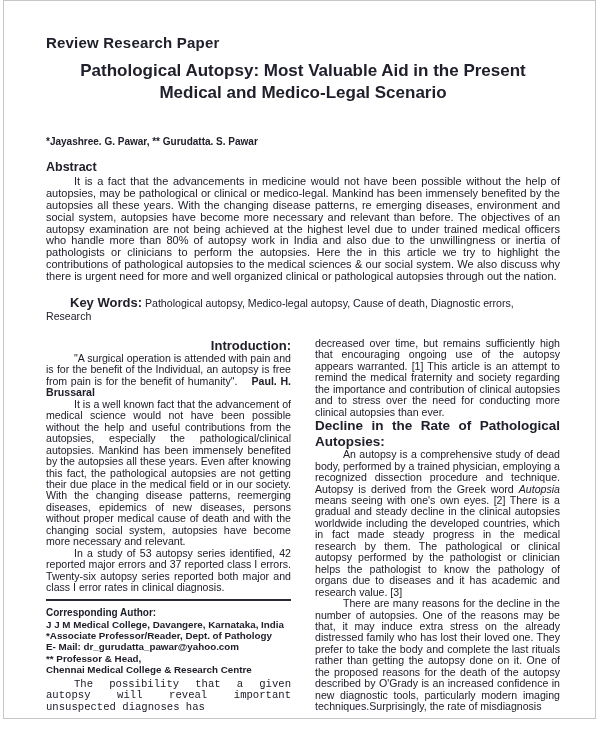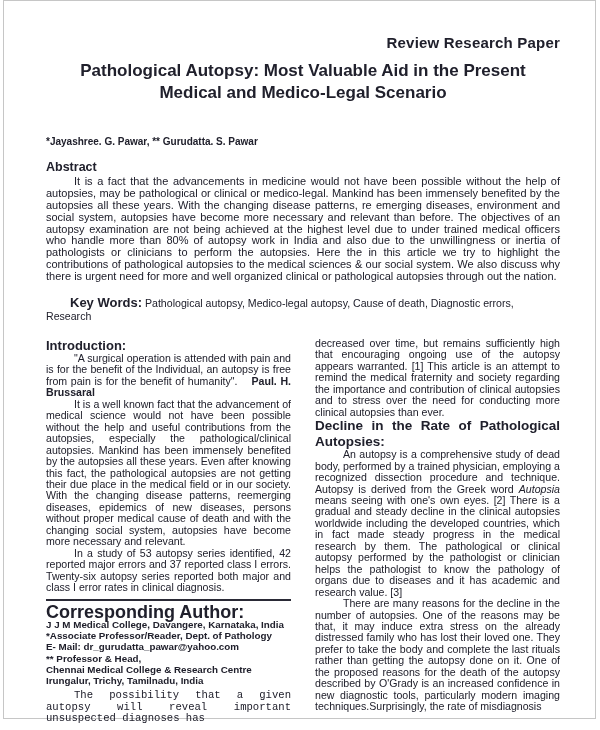--- a/index.html
+++ b/index.html
@@ -20,21 +20,21 @@
     left: 3px; top: 0;
     width: 593px; height: 719px;
     border: 1px solid #c6c6c6;
     pointer-events: none;
   }
   .content {
     position: relative;
     padding: 34px 40px 0 46px;
   }
   .category {
-    text-align: right;
+    text-align: left;
     font-size: 15px;
     font-weight: bold;
     letter-spacing: 0.2px;
   }
   .title {
     margin-top: 9px;
     text-align: center;
     font-size: 17px;
     font-weight: bold;
     line-height: 1.32;
@@ -76,39 +76,39 @@
     flex: 1;
     min-width: 0;
     font-size: 10.6px;
     line-height: 11.45px;
     text-align: justify;
   }
   .col p.body-para { text-indent: 28px; }
   .section-heading {
     font-size: 13px;
     font-weight: bold;
-    text-align: left;
+    text-align: right;
     line-height: 15px;
   }
   .section-heading.justified {
     text-align: justify;
     font-size: 13.5px;
     line-height: 15.5px;
   }
   .quote-attr {
     font-weight: bold;
     margin-left: 14px;
   }
   .divider {
     border: none;
     border-top: 2px solid #2a2a36;
     margin: 5px 0 6px 0;
   }
   .corr-heading {
-    font-size: 18px;
+    font-size: 10px;
     font-weight: bold;
     margin-bottom: 1px;
   }
   .corr-line {
     font-size: 9.8px;
     font-weight: bold;
     line-height: 11.2px;
     text-align: left;
   }
   .gap-para { margin-top: 4px; font-family: Liberation Mono, monospace; }
@@ -151,21 +151,20 @@
 
         <hr class="divider">
 
         <div class="corr-heading">Corresponding Author:</div>
 
         <div class="corr-line">J J M Medical College, Davangere, Karnataka, India</div>
         <div class="corr-line">*Associate Professor/Reader, Dept. of Pathology</div>
         <div class="corr-line">E- Mail: dr_gurudatta_pawar@yahoo.com</div>
         <div class="corr-line">** Professor &amp; Head,</div>
         <div class="corr-line">Chennai Medical College &amp; Research Centre</div>
-        <div class="corr-line">Irungalur, Trichy, Tamilnadu, India</div>
 
         <p class="body-para gap-para">The possibility that a given autopsy will reveal important unsuspected diagnoses has</p>
       </div>
 
       <div class="col">
 
         <p>decreased over time, but remains sufficiently high that encouraging ongoing use of the autopsy appears warranted. [1] This article is an attempt to remind the medical fraternity and society regarding the importance and contribution of clinical autopsies and to stress over the need for conducting more clinical autopsies than ever.</p>
 
         <div class="section-heading justified">Decline in the Rate of Pathological Autopsies:</div>
 

